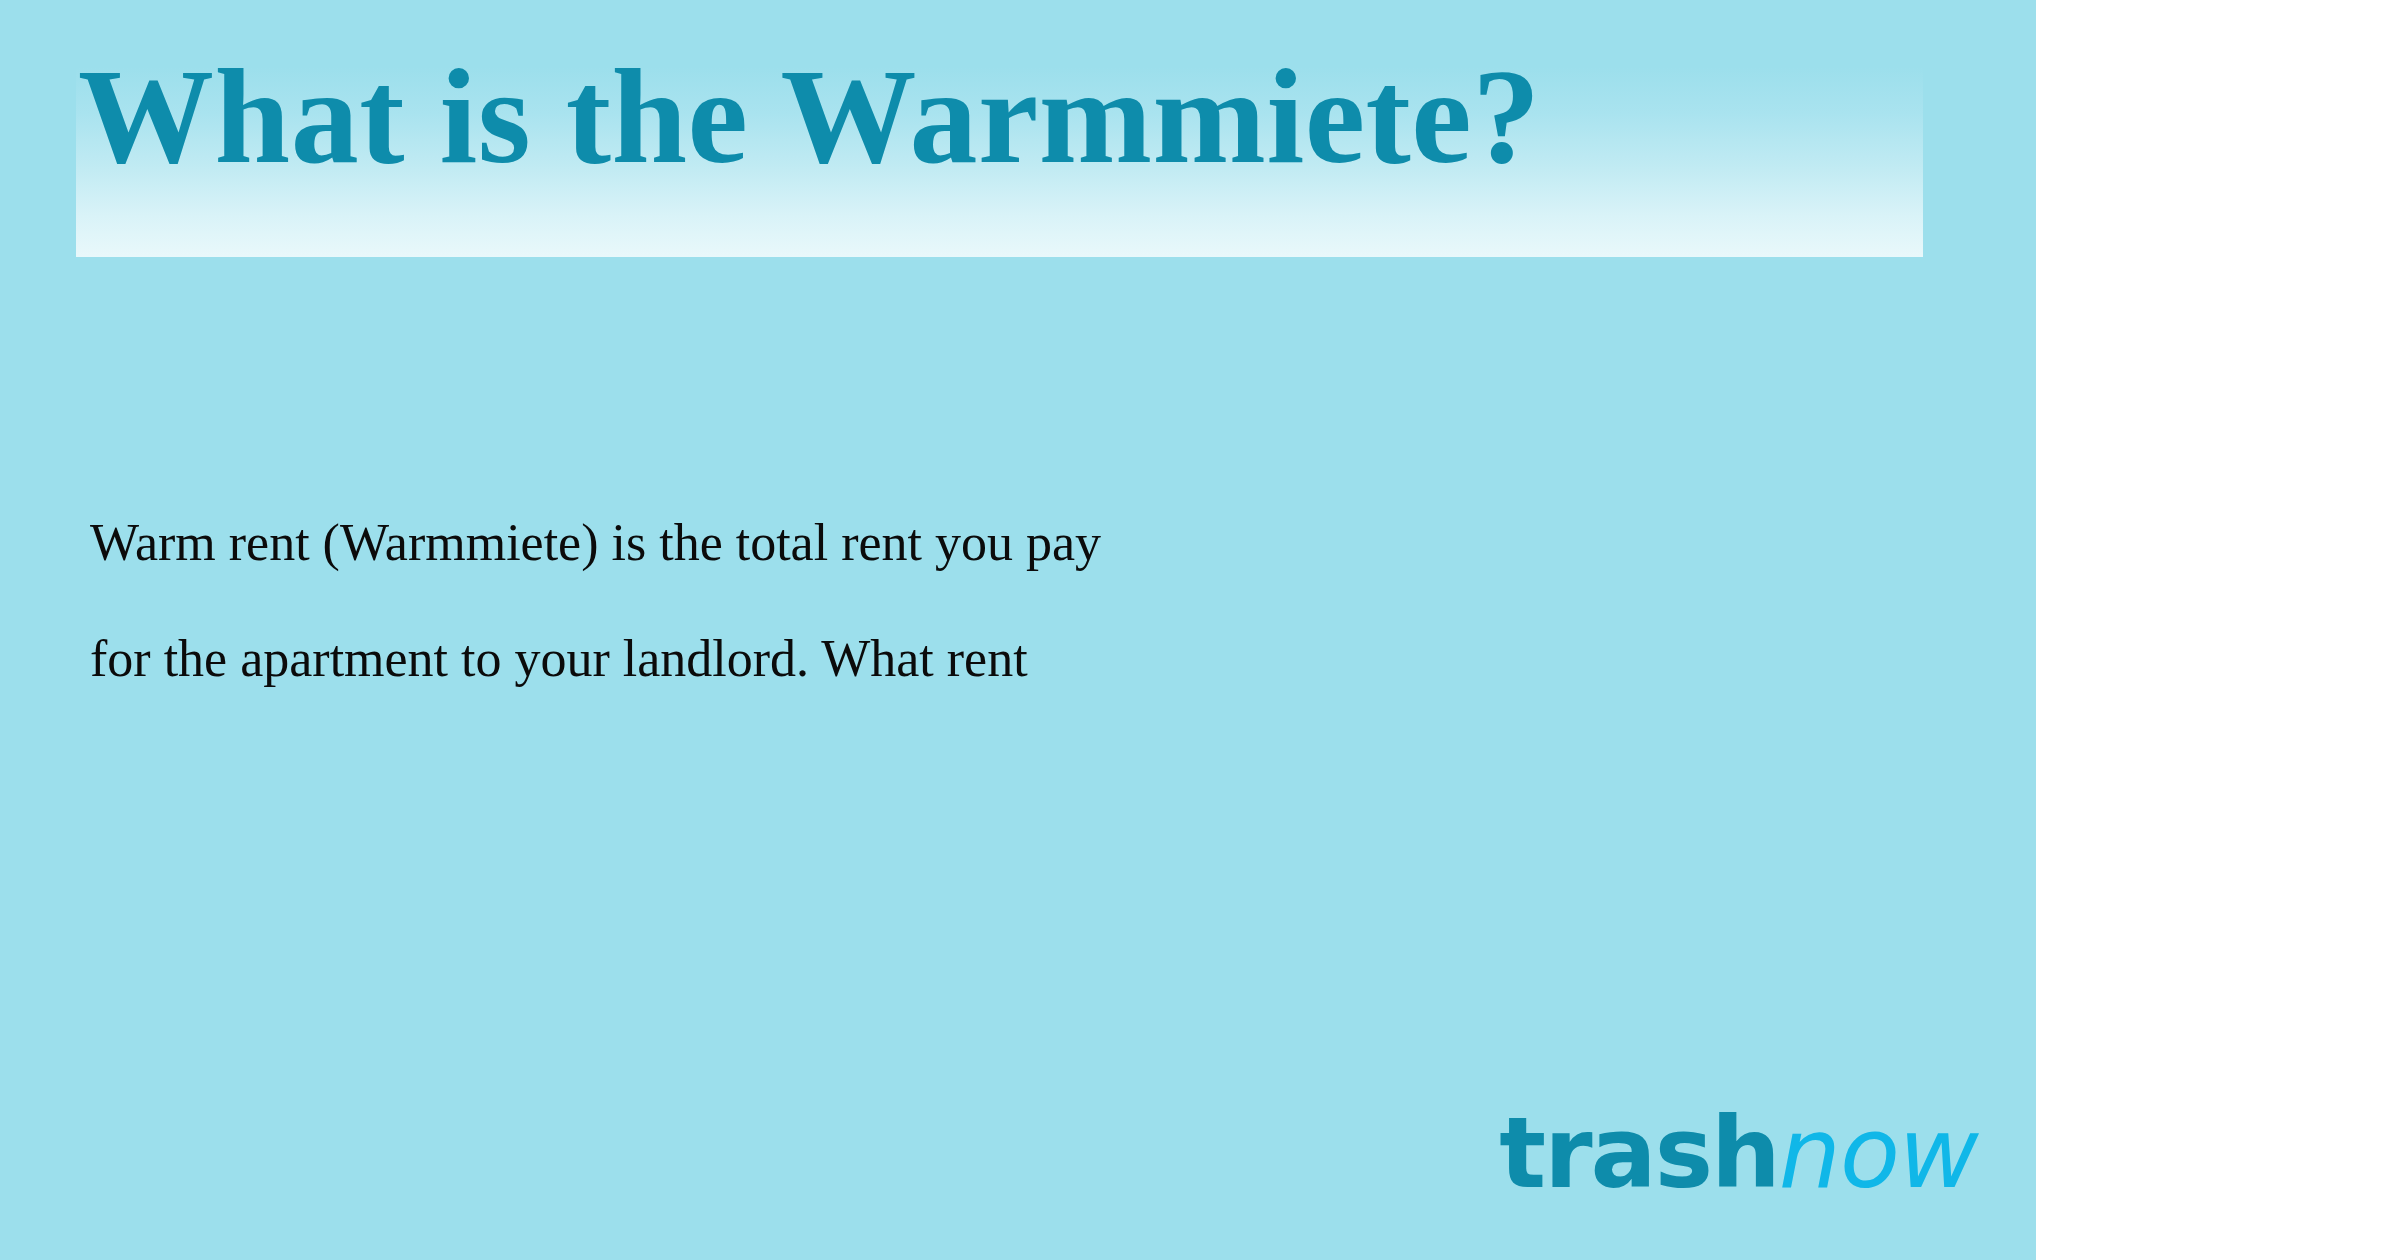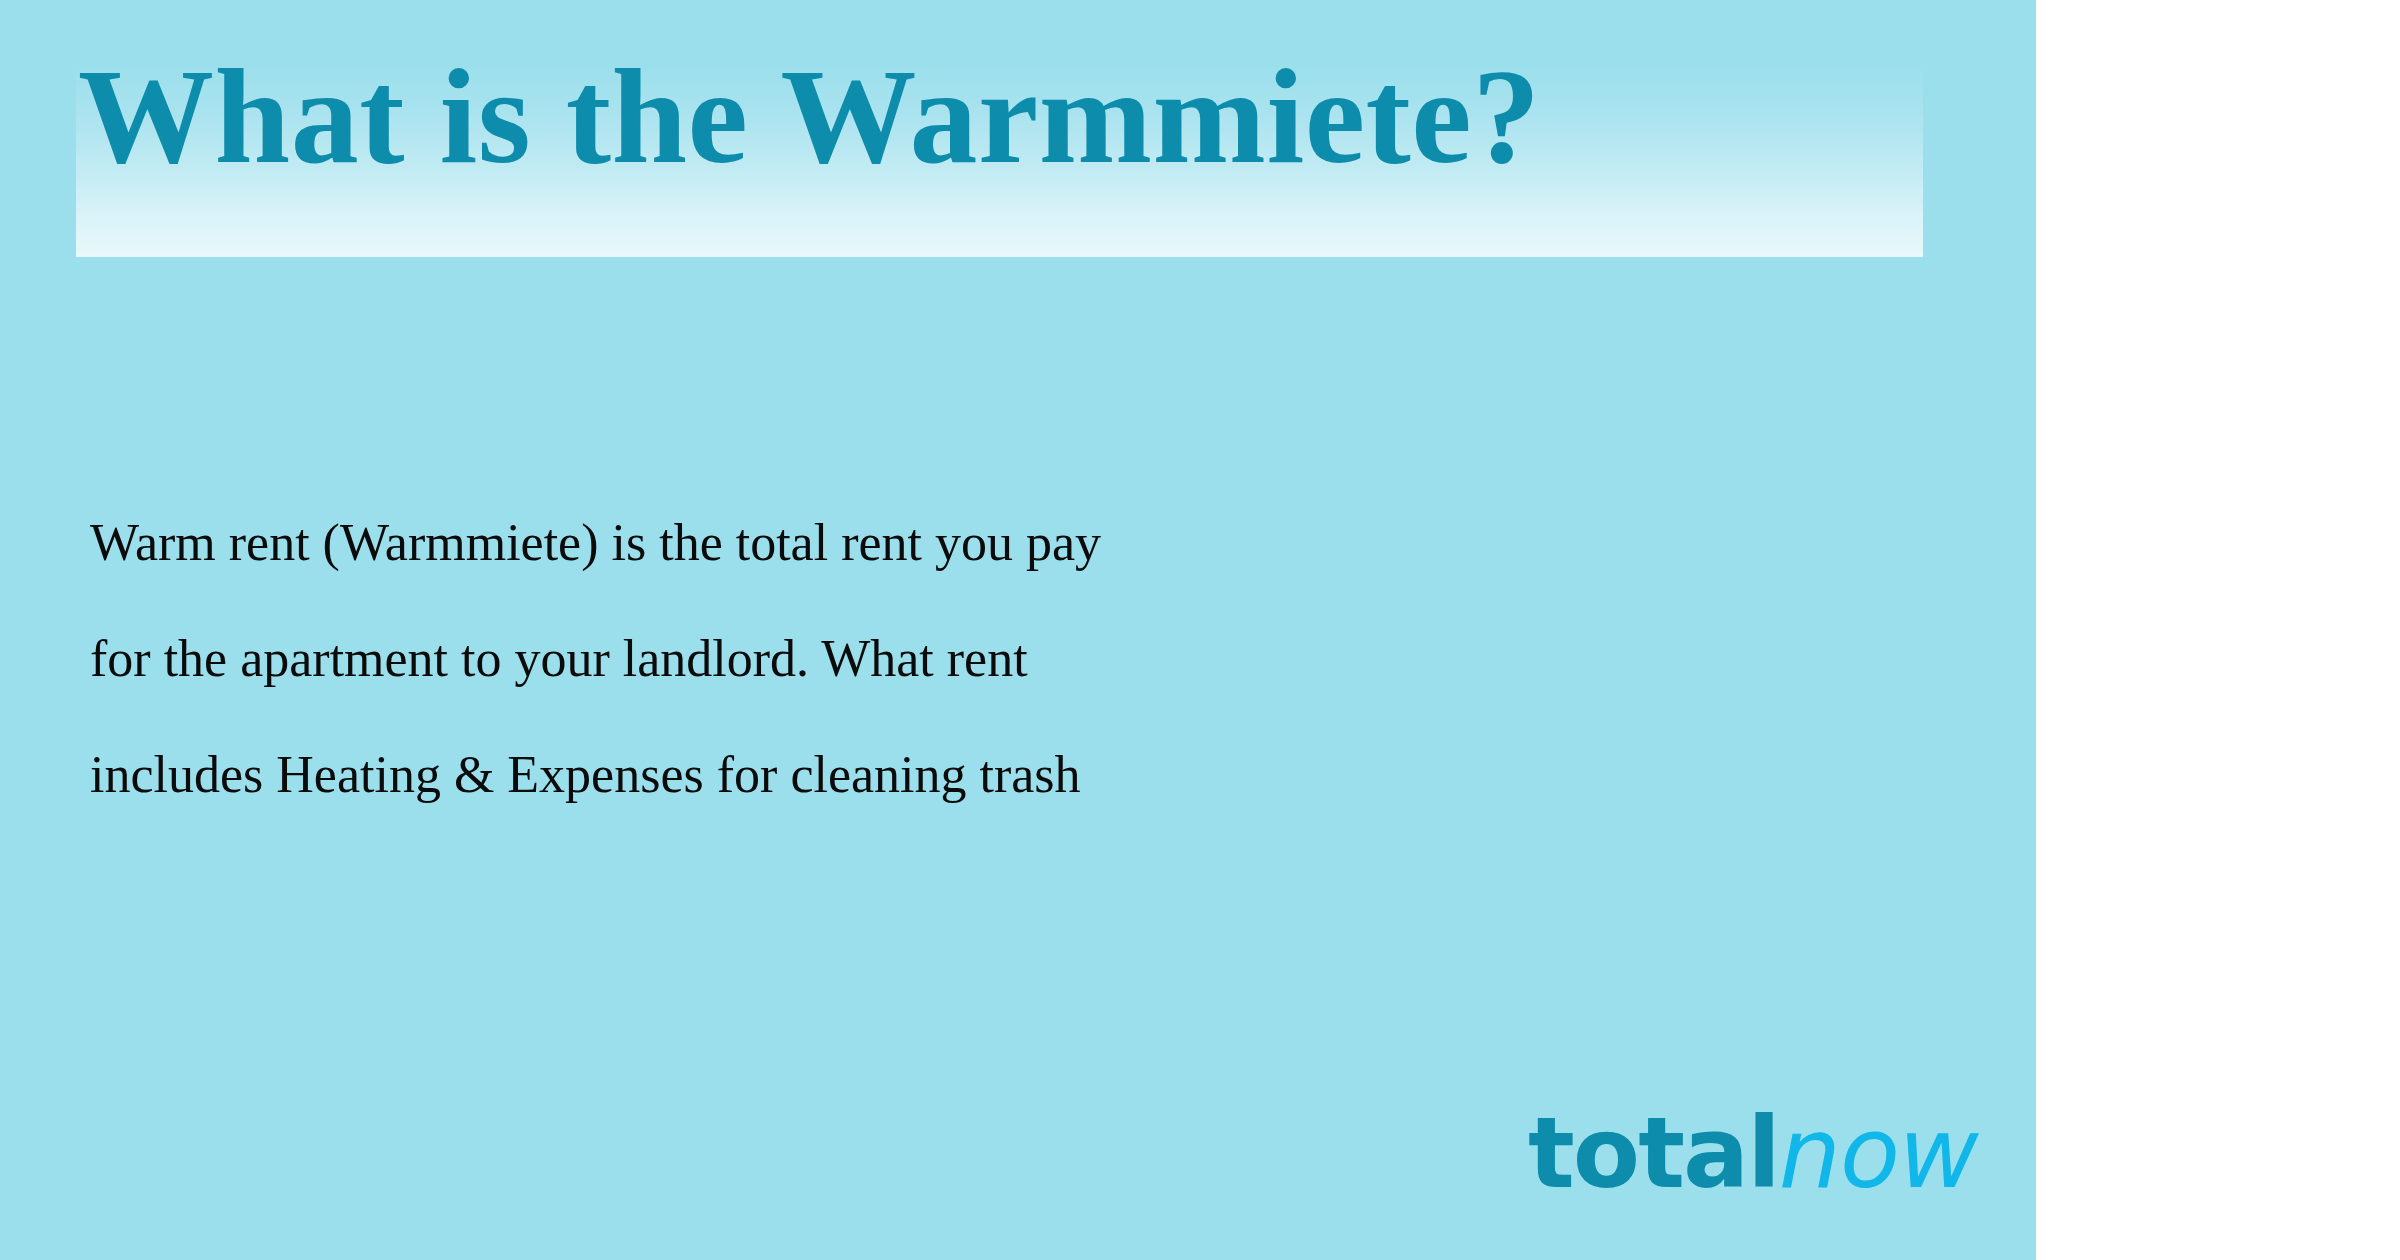--- a/index.html
+++ b/index.html
@@ -104,21 +104,20 @@
 
 <div id="slide">
 
   <div id="title-band"></div>
 
   <h1 id="title-text">What is the Warmmiete?</h1>
 
   <div id="body-copy">
     <p class="body-line">Warm rent (Warmmiete) is the total rent you pay</p>
     <p class="body-line">for the apartment to your landlord. What rent</p>
-    <p class="body-line">includes Heating &amp; Expenses for cleaning trash</p>
   </div>
 
   <div id="logo">
-    <span id="logo-arbeit">total</span>
+    <span id="logo-arbeit">trash</span>
       <span id="logo-now">now</span>
   </div>
 
 </div>
 
 </body></html>

